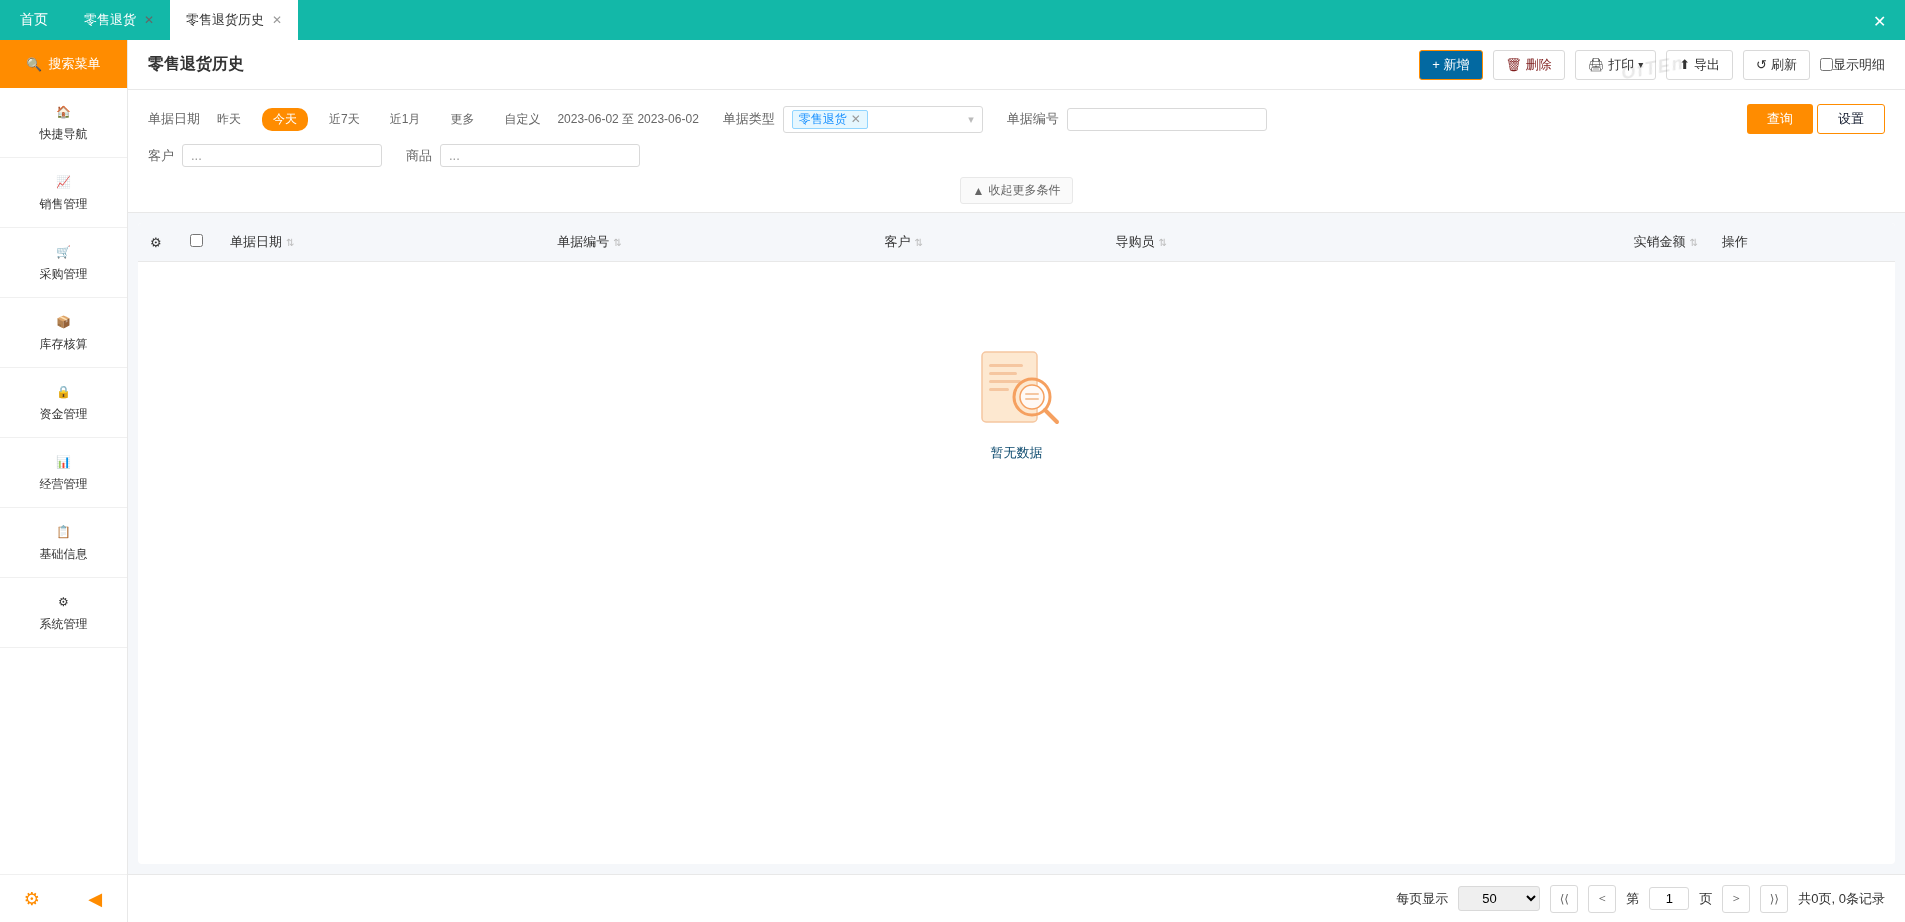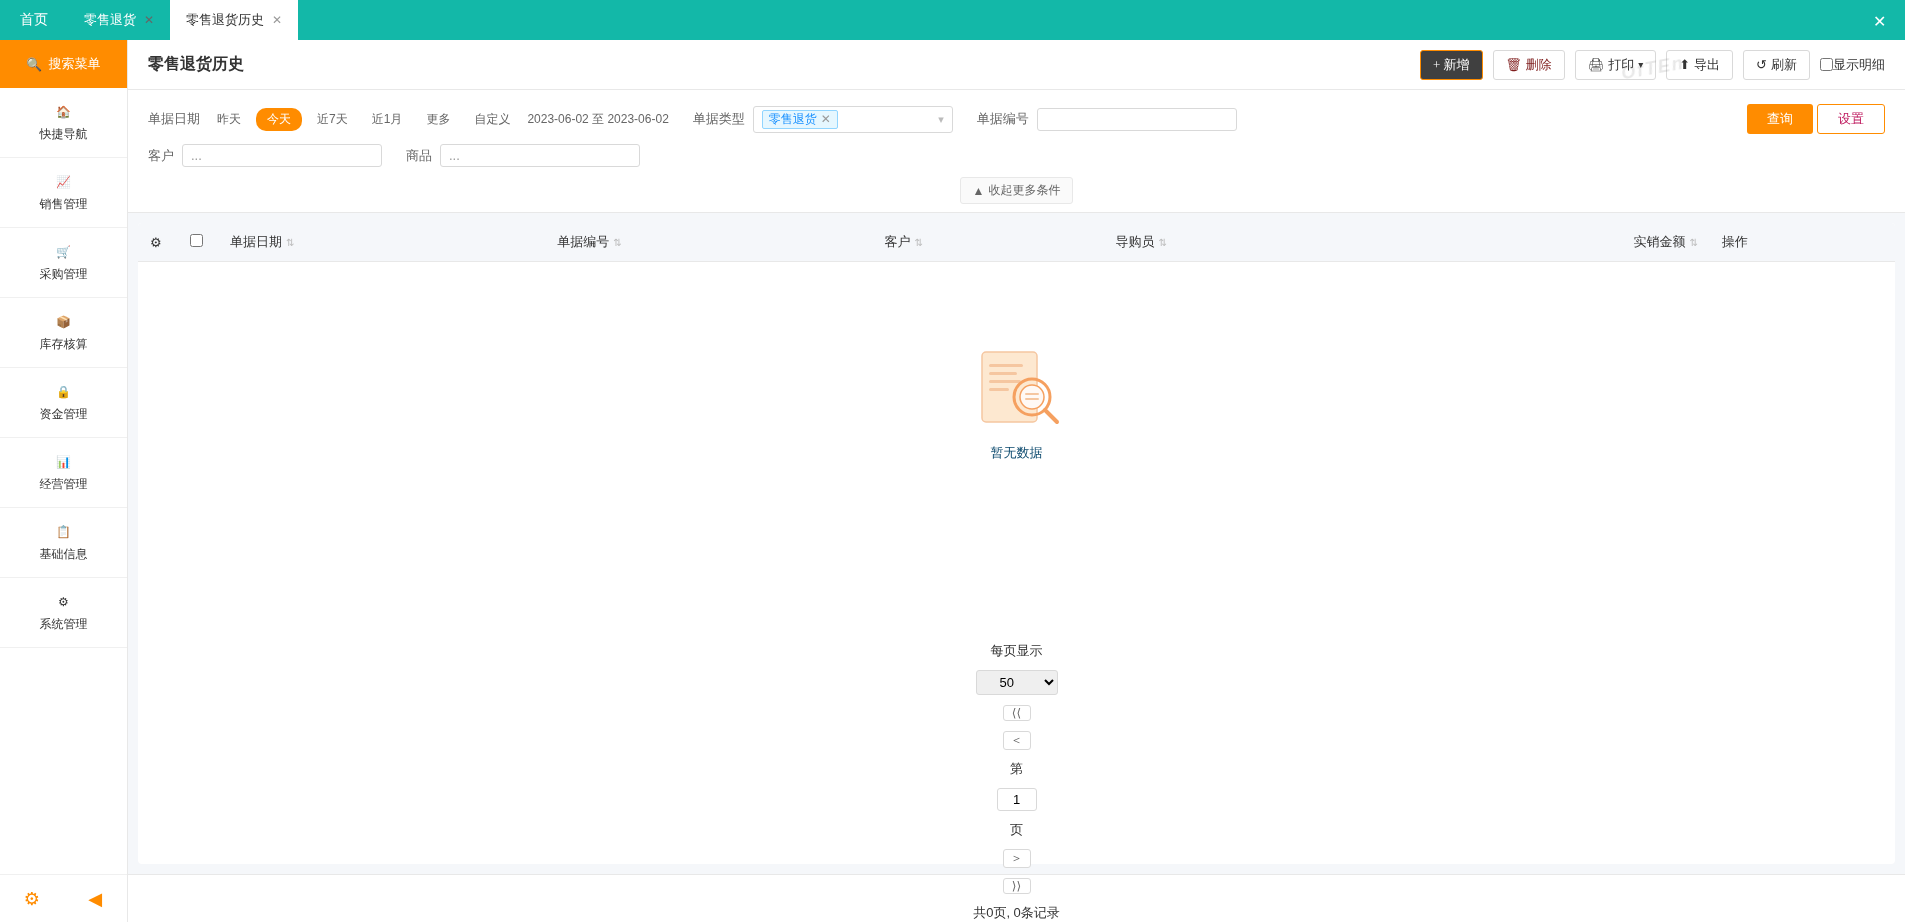--- a/index.html
+++ b/index.html
@@ -156,24 +156,23 @@
       gap: 4px;
       padding: 5px 12px;
       border: 1px solid #d9d9d9;
       background: #fff;
       border-radius: 3px;
       cursor: pointer;
       font-size: 13px;
       color: #333;
     }
     .toolbar-btn-primary {
-      background: #404040;
+      background: #0369a1;
       border-color: #ff8c00;
       color: #fff;
-      font-family: Liberation Serif, serif;
     }
     .toolbar-btn-danger {
       border-color: #d9d9d9;
       color: #7f1d1d;
     }
     .display-detail {
       display: flex;
       align-items: center;
       font-size: 13px;
       color: #333;
@@ -201,21 +200,21 @@
       color: #333;
     }
     .filter-label {
       color: #666;
       white-space: nowrap;
       font-size: 13px;
     }
     .date-filter {
       display: flex;
       align-items: center;
-      gap: 6px;
+      gap: 12px;
     }
     .date-btn {
       padding: 2px 8px;
       border-radius: 3px;
       cursor: pointer;
       font-size: 12px;
       color: #666;
       border: 1px solid transparent;
     }
     .date-btn.active {
@@ -348,21 +347,20 @@
       background: #fff;
       border-top: 1px solid #e8e8e8;
       display: flex;
       align-items: center;
       justify-content: flex-end;
       padding: 0 20px;
       gap: 10px;
       font-size: 13px;
       color: #333;
       flex-shrink: 0;
-      flex-direction: column;
     }
     .page-size-select {
       border: 1px solid #d9d9d9;
       border-radius: 3px;
       padding: 3px 19px;
       font-size: 13px;
     }
     .page-nav-btn {
       width: 28px; height: 28px;
       border: 1px solid #d9d9d9;
@@ -400,21 +398,21 @@
       background: #ff8c00;
       color: #fff;
       border: none;
       border-radius: 3px;
       padding: 6px 20px;
       font-size: 13px;
       cursor: pointer;
     }
     .settings-btn {
       background: #fff;
-      color: #be185d;
+      color: #0f172a;
       border: 1px solid #ff8c00;
       border-radius: 3px;
       padding: 5px 20px;
       font-size: 13px;
       cursor: pointer;
     }
     .btn-group-right {
       display: flex;
       flex-direction: row;
       gap: 4px;

